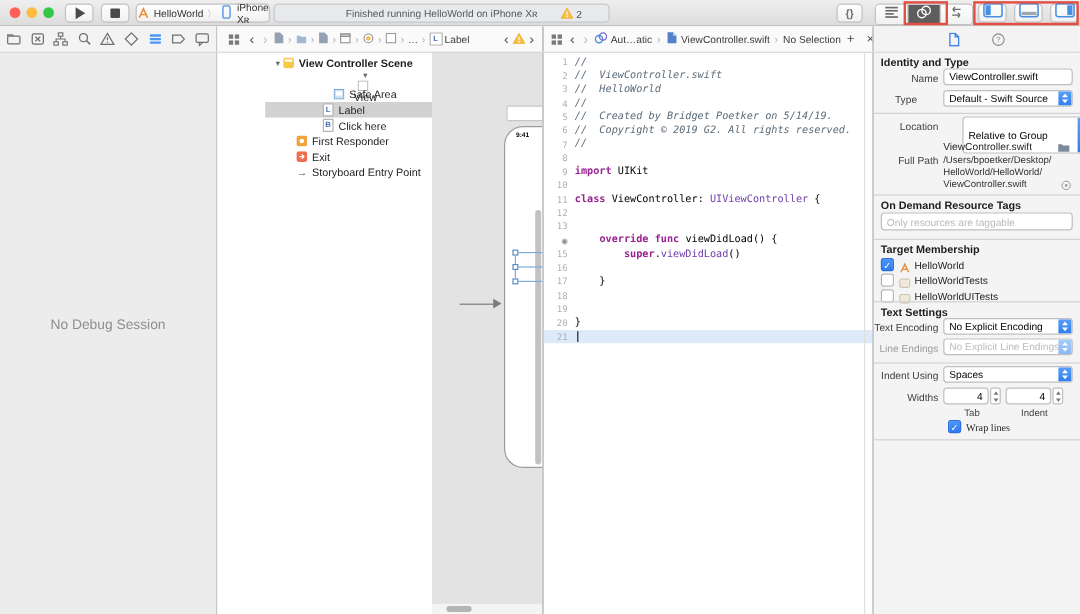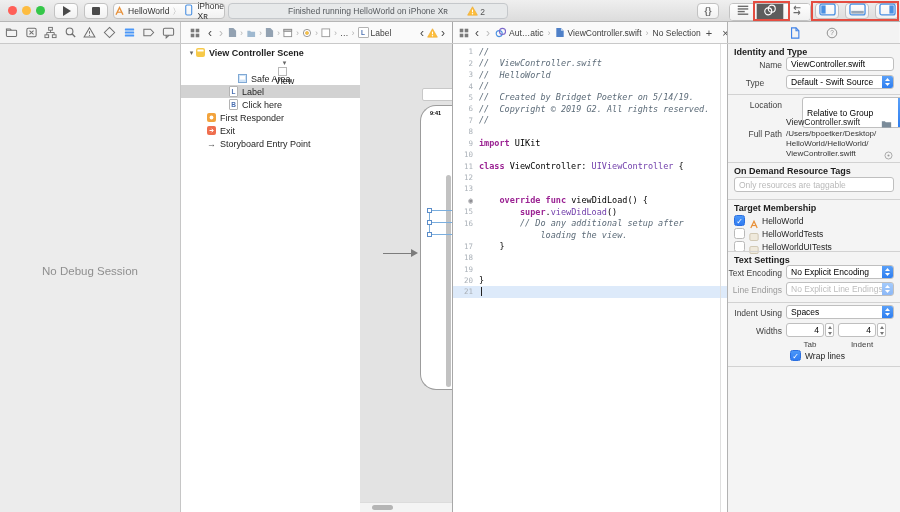--- a/index.html
+++ b/index.html
@@ -361,21 +361,21 @@
         </svg>
       </span>
   </div>
 </div>
 
 <div id="nav-pane" class="abs">
   <div id="nav-empty">No Debug Session</div>
 </div>
 
 <div id="outline-pane" class="abs">
-  <div id="outline-rows" style="padding-top:2px;">
+  <div id="outline-rows" style="padding-top:2px;margin-left:40px;">
       <div class="orow" style="padding-left: 6px;">
         <span class="otri">▾</span>
         <span class="oic">
           <svg width="9" height="9" viewBox="0 0 9 9">
             <rect width="9" height="9" rx="2" fill="#f7c948"></rect>
             <rect x="1.4" y="1.4" width="6.2" height="2" rx=".5" fill="#fff"></rect>
           </svg>
         </span>
         <span style="font-weight: bold;">View Controller Scene</span>
       </div>
@@ -471,22 +471,21 @@
       <div class="crow"><span class="gut">6</span><span class="ct"><span class="c">//  Copyright © 2019 G2. All rights reserved.</span></span></div>
       <div class="crow"><span class="gut">7</span><span class="ct"><span class="c">//</span></span></div>
       <div class="crow"><span class="gut">8</span><span class="ct"></span></div>
       <div class="crow"><span class="gut">9</span><span class="ct"><span class="k">import</span><span class="p"> UIKit</span></span></div>
       <div class="crow"><span class="gut">10</span><span class="ct"></span></div>
       <div class="crow"><span class="gut">11</span><span class="ct"><span class="k">class</span><span class="p"> ViewController: </span><span class="y">UIViewController</span><span class="p"> {</span></span></div>
       <div class="crow"><span class="gut">12</span><span class="ct"></span></div>
       <div class="crow"><span class="gut">13</span><span class="ct"></span></div>
       <div class="crow"><span class="gut"><span style="color:#8e8e93;font-size:8px;">◉</span></span><span class="ct"><span class="p">    </span><span class="k">override</span><span class="p"> </span><span class="k">func</span><span class="p"> viewDidLoad() {</span></span></div>
       <div class="crow"><span class="gut">15</span><span class="ct"><span class="p">        </span><span class="k">super</span><span class="p">.</span><span class="y">viewDidLoad</span><span class="p">()</span></span></div>
-      <div class="crow"><span class="gut">16</span><span class="ct"><span class="p">        </span><span class="c">// Do any additional setup after</span></span></div>
-      <div class="crow"><span class="gut"></span><span class="ct"><span class="c">            loading the view.</span></span></div>
+      <div class="crow"><span class="gut">16</span></div>
       <div class="crow"><span class="gut">17</span><span class="ct"><span class="p">    }</span></span></div>
       <div class="crow"><span class="gut">18</span><span class="ct"></span></div>
       <div class="crow"><span class="gut">19</span><span class="ct"></span></div>
       <div class="crow"><span class="gut">20</span><span class="ct"><span class="p">}</span></span></div>
       <div class="crow cur"><span class="gut">21</span><span class="ct"></span><span class="caret"></span></div>
     </div>
   <div id="ed-track" class="abs"></div>
 </div>
 
 <div id="inspector" class="abs">
@@ -613,16 +612,16 @@
   </div>
   <div class="stepper" style="left:149px;top:279px;">
       <span class="stp-up"></span>
       <span class="stp-dn"></span>
     </div>
 
   <div class="icap" style="left:58px;top:296px;width:48px;">Tab</div>
   <div class="icap" style="left:110px;top:296px;width:48px;">Indent</div>
 
   <div class="cb on" style="left:62px;top:306px;"></div>
-  <div class="itxt" style="left:77px;top:307px;">Wrap lines</div>
+  <div class="itxt" style="left:77px;top:307px;font-family:Liberation Serif, serif;">Wrap lines</div>
 
   <div class="divline" style="top:322px;"></div>
 </div>
 
 </body></html>

